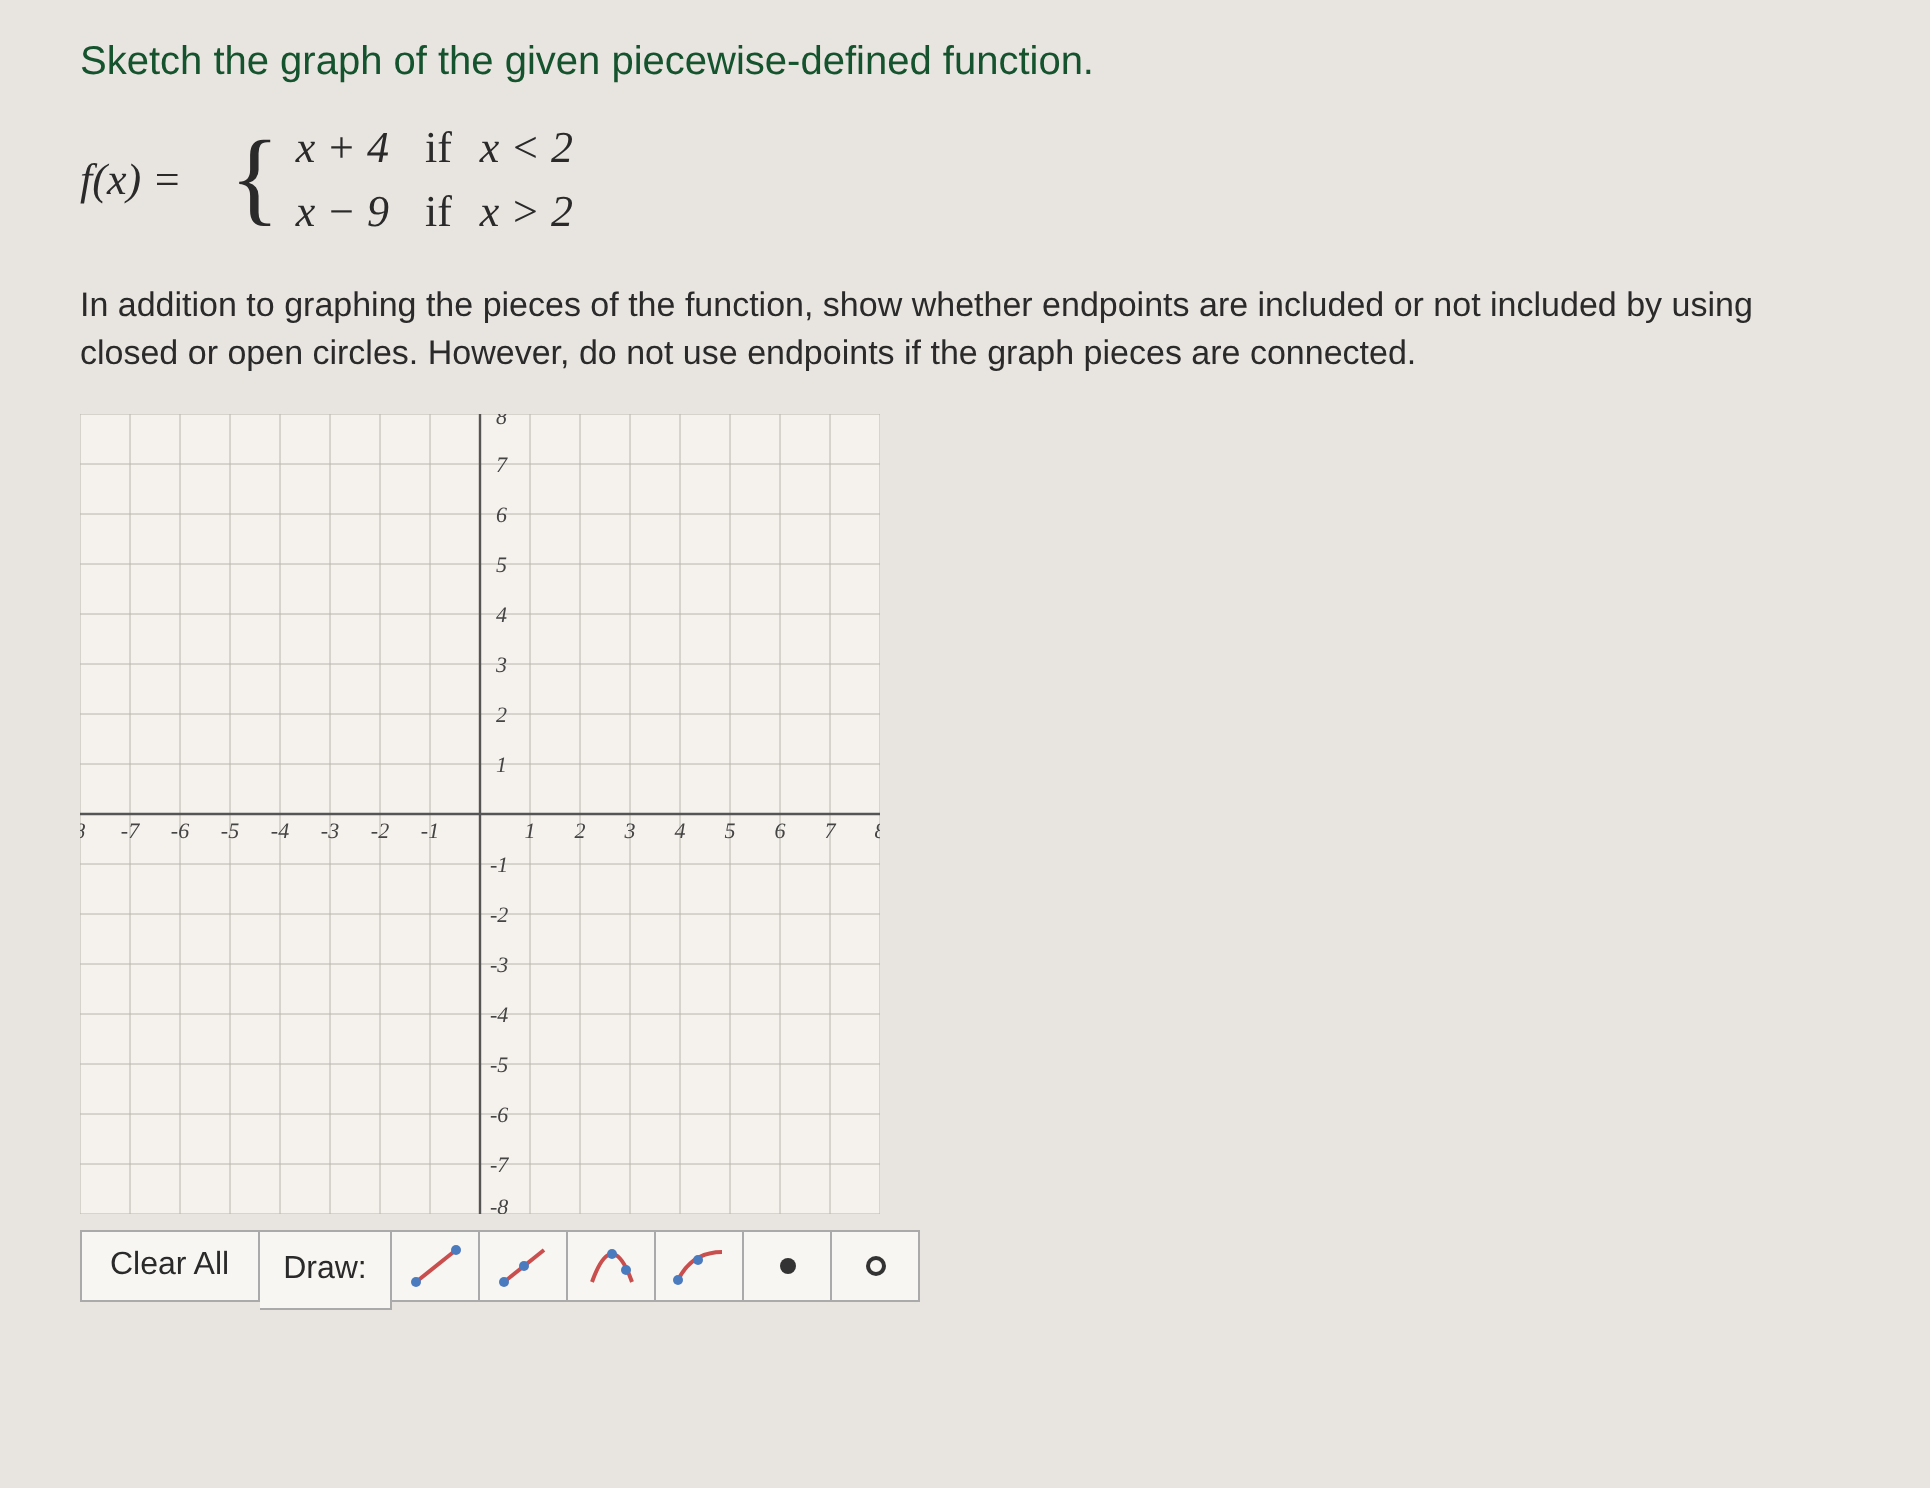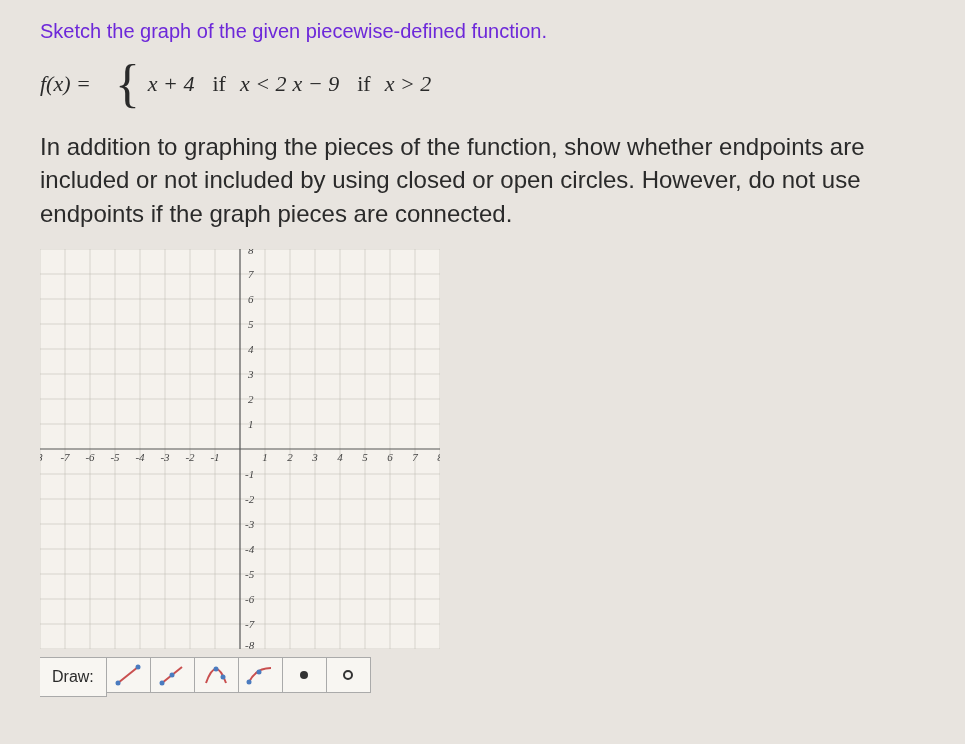--- a/index.html
+++ b/index.html
@@ -7,54 +7,54 @@
       font-family: Arial, sans-serif;
       background: #e8e4df;
       padding: 20px 40px;
       color: #2a2a2a;
       width: 965px;
       height: 744px;
     }
     .prompt-text {
       font-size: 20px;
       margin-bottom: 18px;
-      color: #6d28d9;
+      color: #14532d;
     }
     .function-def {
       font-size: 22px;
       font-style: italic;
       font-family: 'Times New Roman', serif;
       margin-bottom: 22px;
       display: flex;
       align-items: center;
     }
     .function-def .fx { margin-right: 24px; }
     .brace {
       font-size: 52px;
       font-weight: normal;
       line-height: 0.9;
       margin-right: 8px;
       font-style: normal;
     }
     .pieces {
       display: flex;
-      flex-direction: row;
+      flex-direction: column;
       gap: 6px;
       text-align: center;
     }
     .piece {
       display: flex;
       gap: 14px;
     }
     .piece .cond-if {
       font-style: normal;
       margin-left: 4px;
     }
     .instructions {
-      font-size: 24px;
+      font-size: 17px;
       line-height: 1.4;
       margin-bottom: 18px;
       max-width: 880px;
     }
     .graph-container {
       position: relative;
       width: 400px;
       height: 400px;
       background: #f5f2ed;
     }
@@ -203,20 +203,21 @@
       <text class="tick-label" x="205" y="304" text-anchor="start">-4</text>
       <text class="tick-label" x="205" y="329" text-anchor="start">-5</text>
       <text class="tick-label" x="205" y="354" text-anchor="start">-6</text>
       <text class="tick-label" x="205" y="379" text-anchor="start">-7</text>
       <text class="tick-label" x="205" y="400" text-anchor="start">-8</text>
     </g>
   </svg>
 </div>
 
 <div class="toolbar">
+  <div class="toolbar-btn">Clear All</div>
   <div class="toolbar-label">Draw:</div>
   <div class="tool-icon">
     <svg class="tool-svg" viewBox="0 0 28 24">
       <line x1="4" y1="20" x2="24" y2="4" stroke="#c94f4f" stroke-width="2"></line>
       <circle cx="4" cy="20" r="2.5" fill="#4b7bbf"></circle>
       <circle cx="24" cy="4" r="2.5" fill="#4b7bbf"></circle>
     </svg>
   </div>
   <div class="tool-icon">
     <svg class="tool-svg" viewBox="0 0 28 24">

